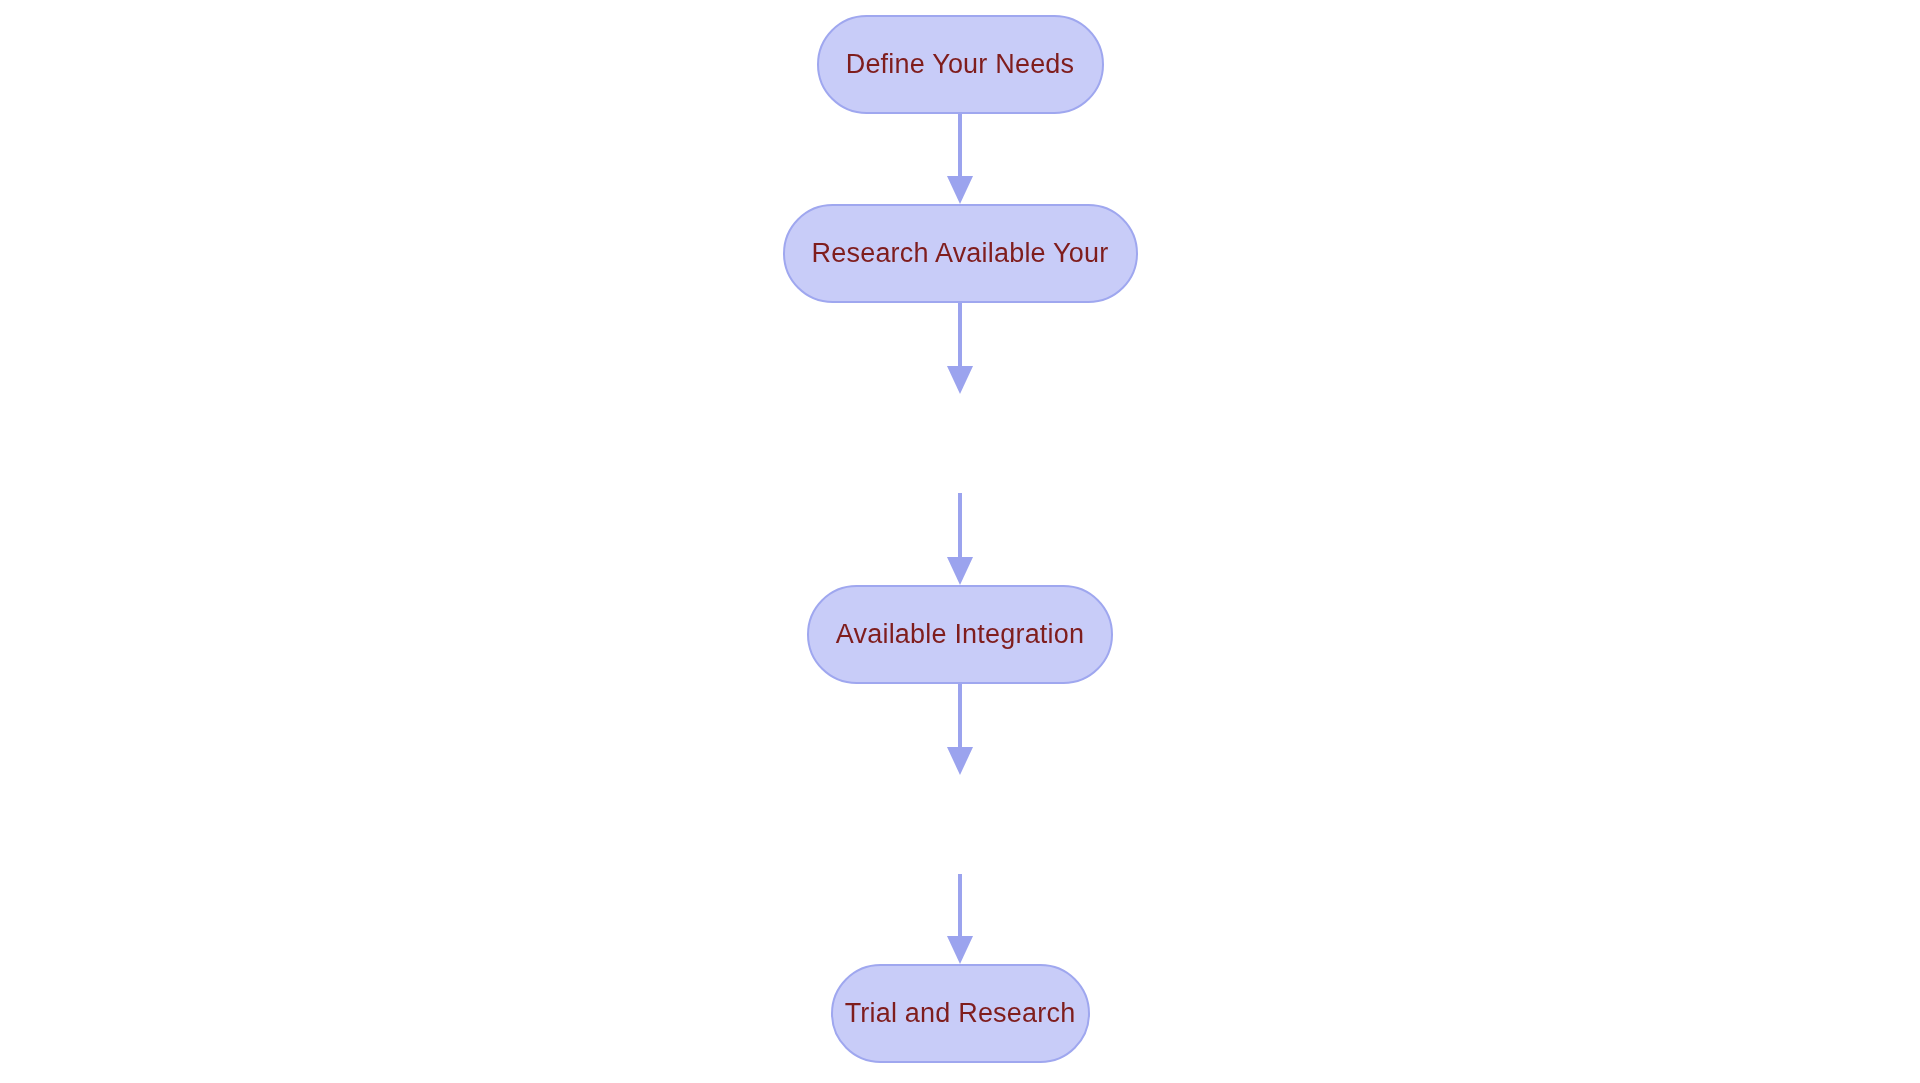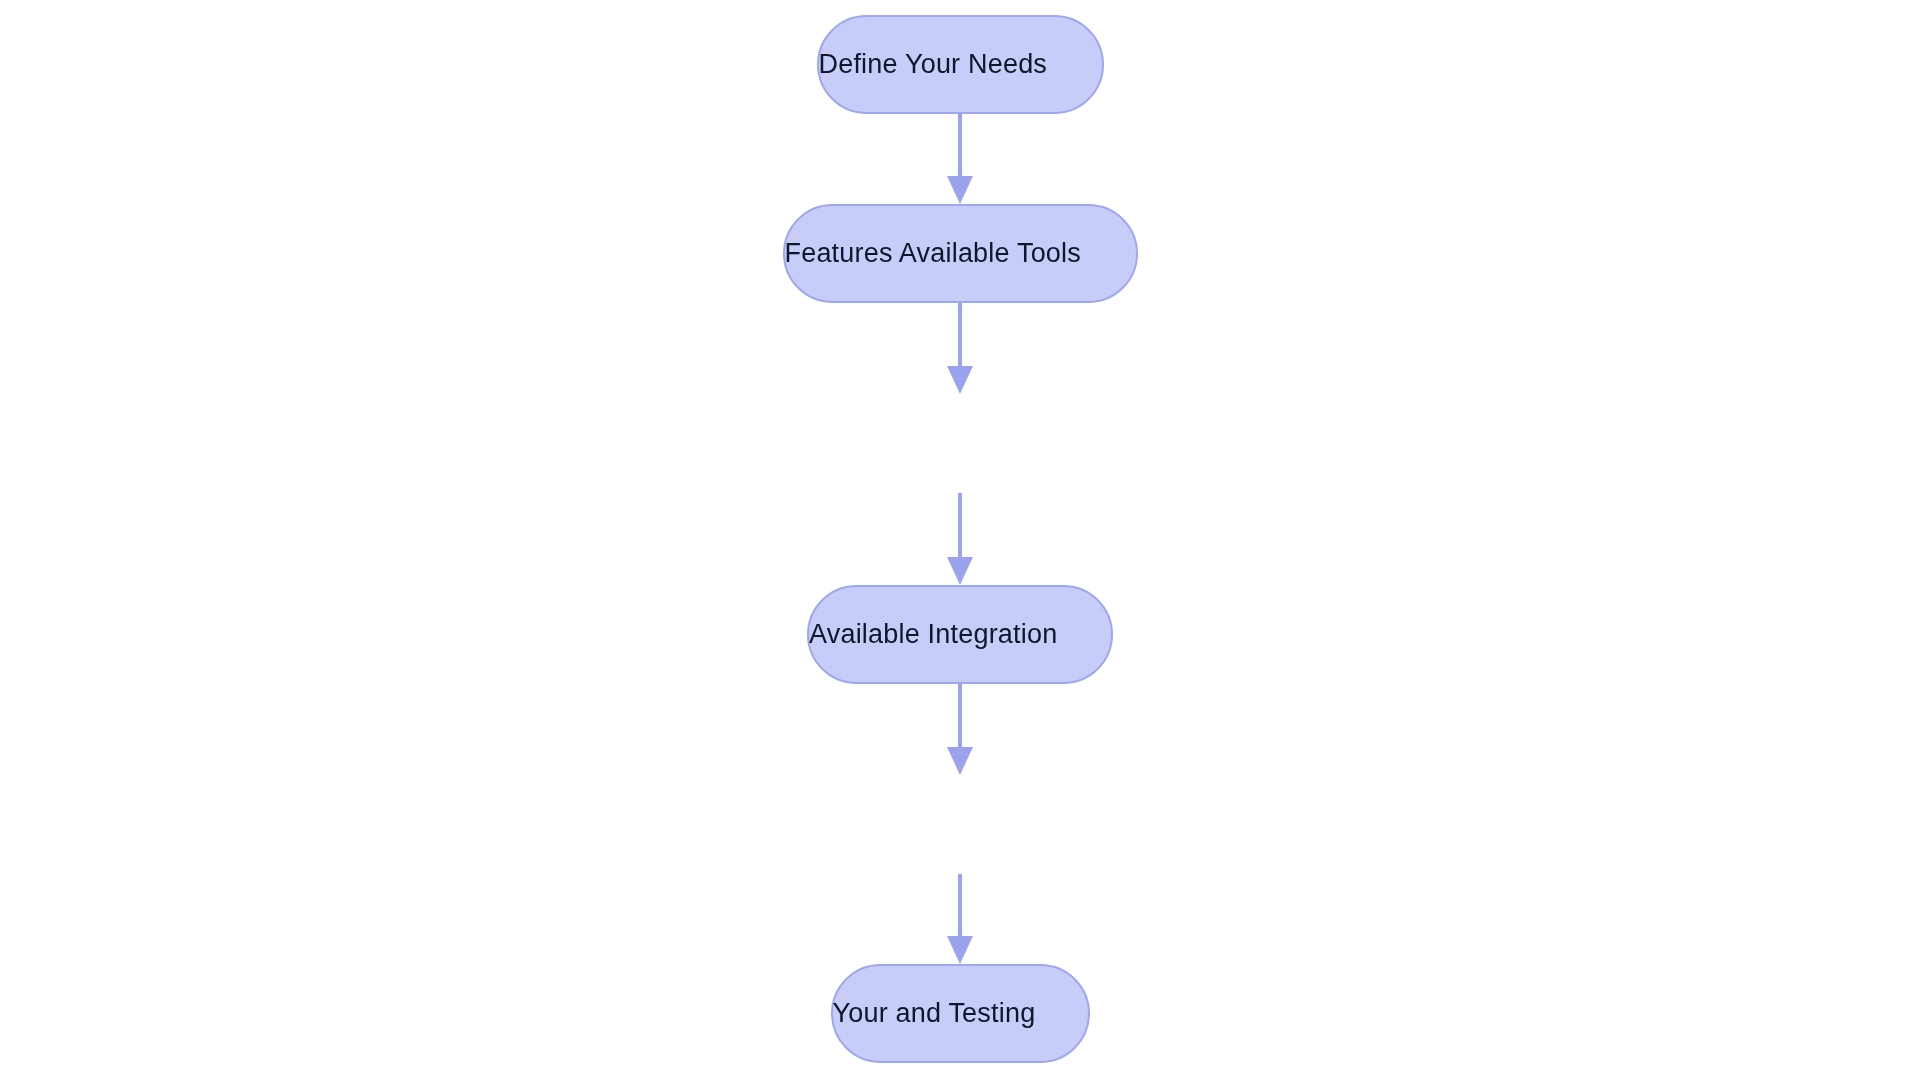--- a/index.html
+++ b/index.html
@@ -17,21 +17,22 @@
   }
   .flow-node {
     position: absolute;
     height: 99px;
     box-sizing: border-box;
     background: #c8ccf8;
     border: 2px solid #9fa7ef;
     border-radius: 49.5px;
     display: flex;
     align-items: center;
-    color: #0f172a;
+    justify-content: center;
+    color: #7f1d1d;
     font-size: 27px;
     letter-spacing: 0.2px;
     white-space: nowrap;
   }
   .n0 { left: 816.5px; top: 15px;  width: 287px; }
   .n1 { left: 782.5px; top: 204px; width: 355px; }
   .n2 { left: 818px;   top: 394px; width: 284px; }
   .n3 { left: 807px;   top: 585px; width: 306px; }
   .n4 { left: 807px;   top: 775px; width: 306px; }
   .n5 { left: 830.5px; top: 964px; width: 259px; }
@@ -74,21 +75,21 @@
   <div class="flow-node n0">
     <span>Define Your Needs</span>
   </div>
 
   <div class="flow-arrow a0">
     <div class="arrow-line"></div>
     <div class="arrow-head"></div>
   </div>
 
   <div class="flow-node n1">
-    <span>Features Available Tools</span>
+    <span>Research Available Your</span>
   </div>
 
   <div class="flow-arrow a1">
     <div class="arrow-line"></div>
     <div class="arrow-head"></div>
   </div>
 
 
   <div class="flow-arrow a2">
     <div class="arrow-line"></div>
@@ -104,16 +105,16 @@
     <div class="arrow-head"></div>
   </div>
 
 
   <div class="flow-arrow a4">
     <div class="arrow-line"></div>
     <div class="arrow-head"></div>
   </div>
 
   <div class="flow-node n5">
-    <span>Your and Testing</span>
+    <span>Trial and Research</span>
   </div>
 
 </div>
 
 </body></html>

